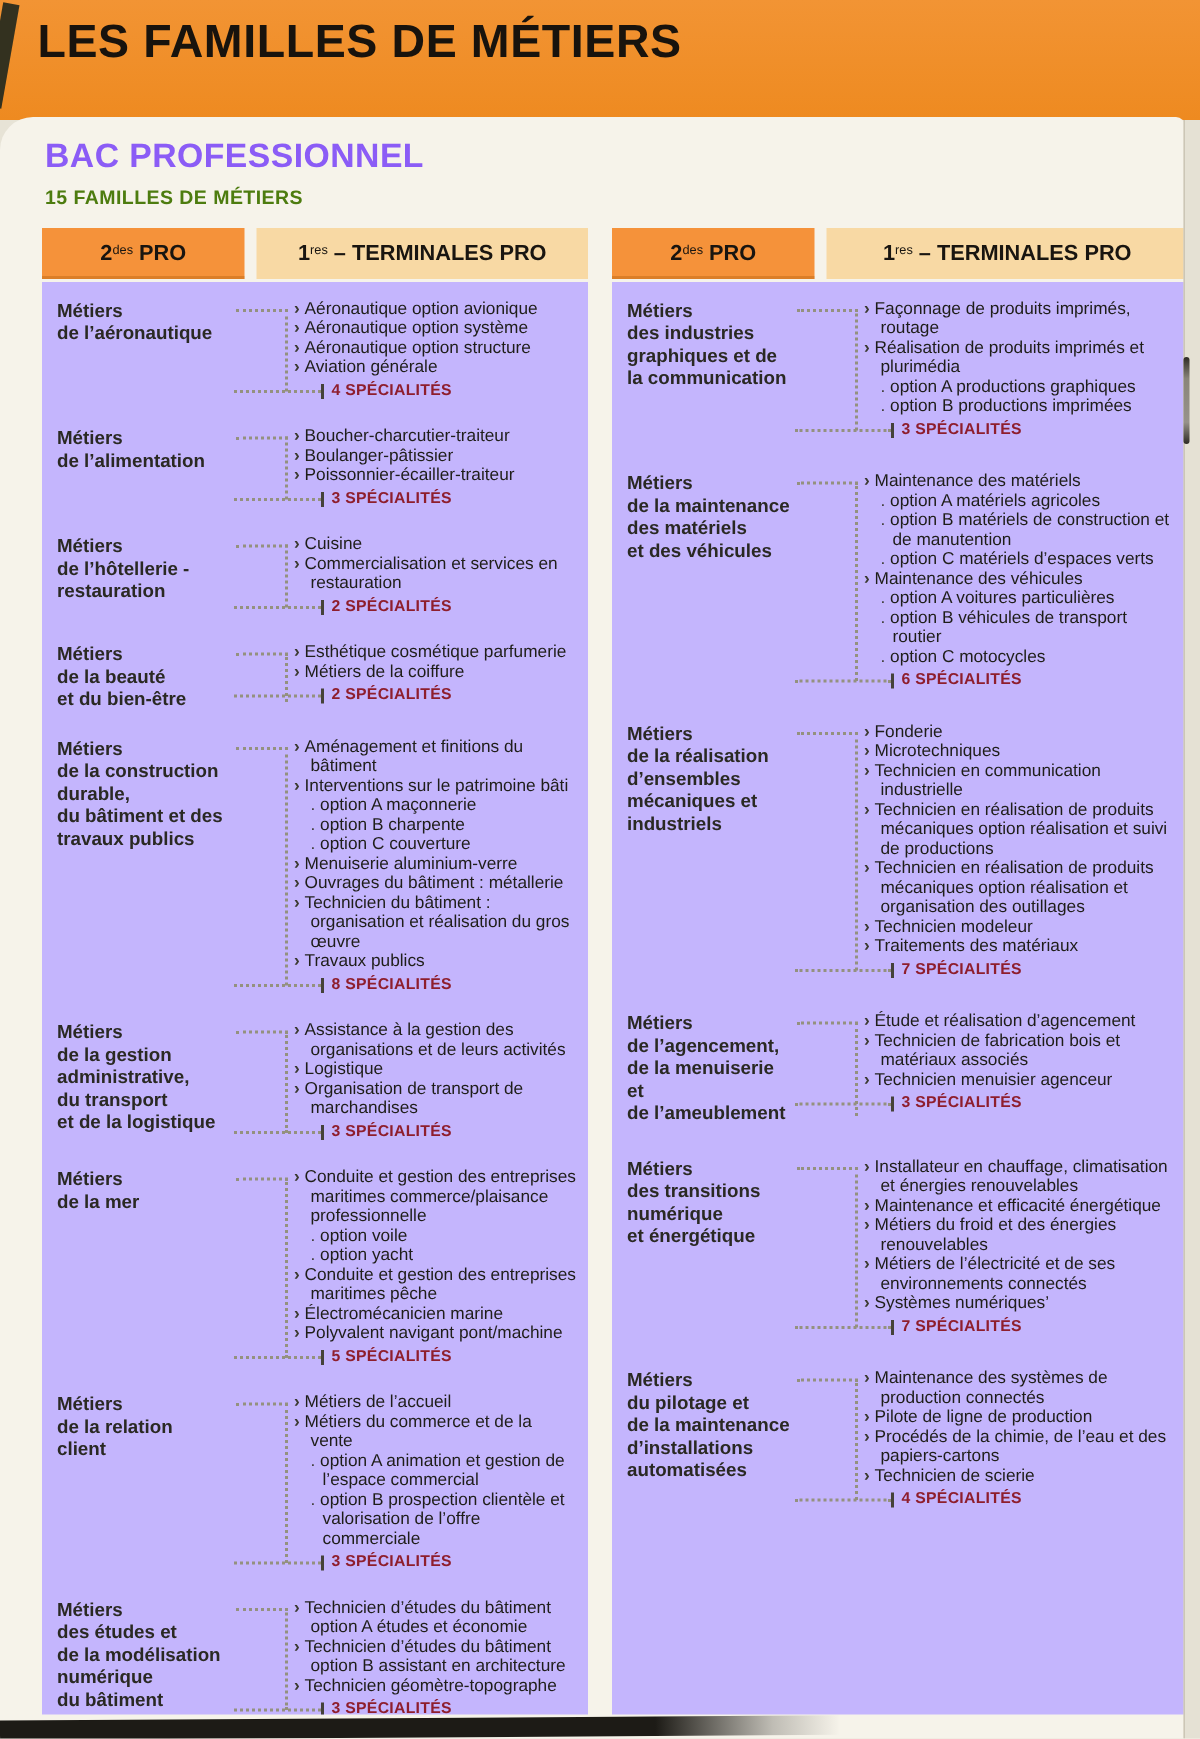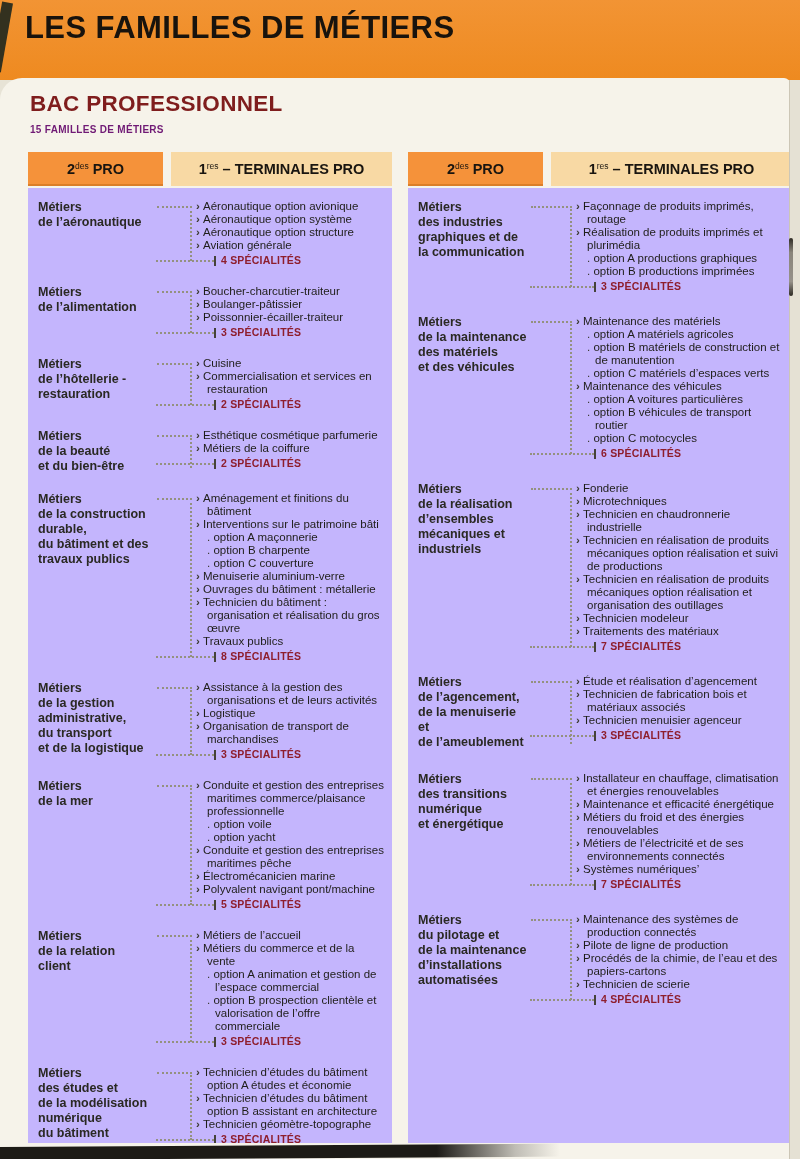--- a/index.html
+++ b/index.html
@@ -13,23 +13,23 @@
   .banner{position:absolute;left:0;top:0;width:800px;height:80px;
     background:linear-gradient(180deg,#f29434 0%,#ee8a20 100%);}
   .corner-mark{position:absolute;left:-4px;top:2px;width:11px;height:70px;
     background:#33311f;transform:rotate(10deg);}
   .banner-title{position:absolute;left:25px;top:10px;margin:0;
     font-size:31px;font-weight:bold;color:#18130d;letter-spacing:.4px;white-space:nowrap;}
   
   .content{position:absolute;left:0;right:10px;top:78px;bottom:0;
     background:#f6f3ea;border-top-left-radius:22px;border-top-right-radius:6px;}
   .bac-title{position:absolute;left:30px;top:13px;margin:0;
-    font-size:22.5px;font-weight:bold;color:#7f1d1d;letter-spacing:.3px;}
+    font-size:22.5px;font-weight:bold;color:#8b5cf6;letter-spacing:.3px;}
   .bac-subtitle{position:absolute;left:30px;top:46px;
-    font-size:10px;font-weight:bold;color:#701a75;letter-spacing:.3px;}
+    font-size:13px;font-weight:bold;color:#4d7c0f;letter-spacing:.3px;}
   
   .group{position:absolute;top:152px;}
   .group-left{left:28px;width:364px;--namew:118px;--connw:40px;--pline:58px;--gap:18px;}
   .group-right{left:408px;width:384px;--namew:112px;--connw:46px;--pline:64px;--gap:22px;}
   .hdr-row{display:flex;gap:8px;height:34px;}
   .hdr{display:flex;align-items:center;justify-content:center;
     font-size:14.5px;font-weight:bold;color:#191510;}
   .hdr sup{font-size:8.5px;font-weight:normal;margin-top:-6px;}
   .hdr-sec{width:135px;background:#f5923a;box-shadow:inset 0 -2px 0 rgba(171,90,10,.35);}
   .hdr-term{flex:1;background:#f8d9a4;}
@@ -514,21 +514,21 @@
     <div class="item"><span class="item-text">Fonderie</span></div>
     <div class="item-opts"></div>
   </div>
 
   <div class="item-wrap">
     <div class="item"><span class="item-text">Microtechniques</span></div>
     <div class="item-opts"></div>
   </div>
 
   <div class="item-wrap">
-    <div class="item"><span class="item-text">Technicien en chaudronnerie industrielle</span></div>
+    <div class="item"><span class="item-text">Technicien en communication industrielle</span></div>
     <div class="item-opts"></div>
   </div>
 
   <div class="item-wrap">
     <div class="item"><span class="item-text">Technicien en réalisation de produits mécaniques option réalisation et suivi de productions</span></div>
     <div class="item-opts"></div>
   </div>
 
   <div class="item-wrap">
     <div class="item"><span class="item-text">Technicien en réalisation de produits mécaniques option réalisation et organisation des outillages</span></div>

